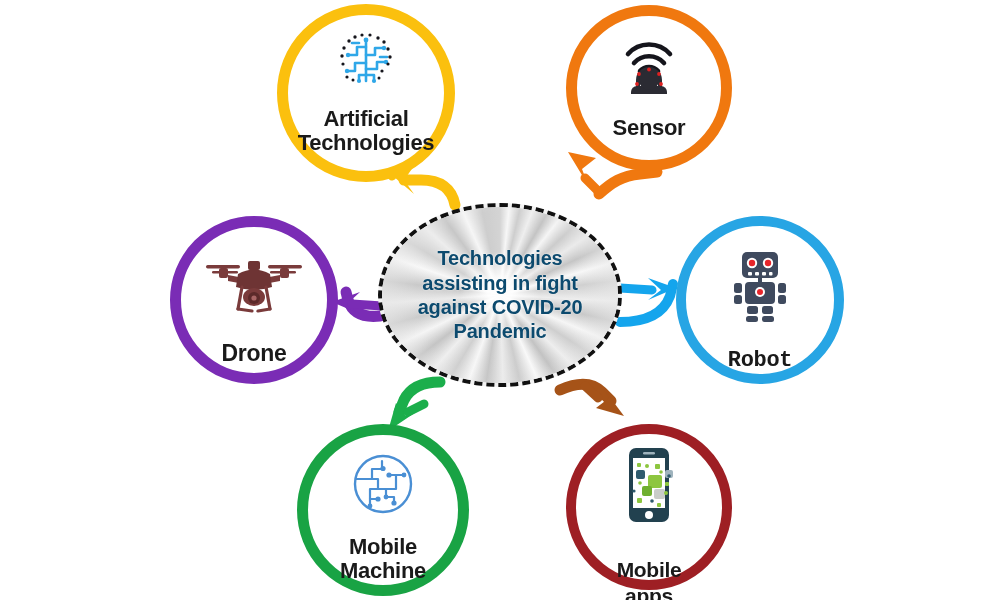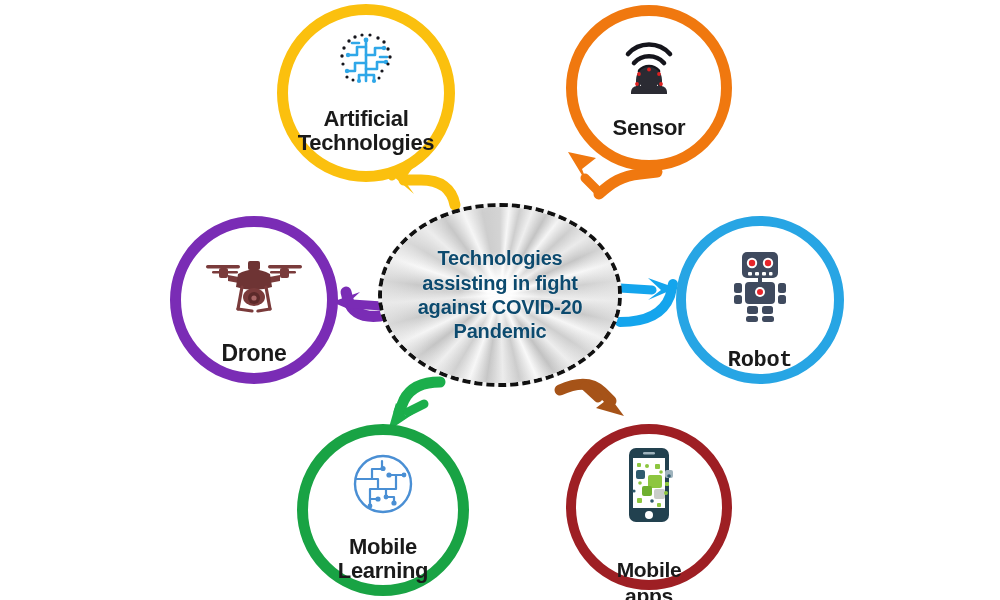--- a/index.html
+++ b/index.html
@@ -337,21 +337,21 @@
           <circle cx="26" cy="46" r="2.6"></circle>
           <circle cx="42" cy="50" r="2.6"></circle>
           <circle cx="18" cy="53" r="2.4"></circle>
           <circle cx="52" cy="22" r="2.4"></circle>
           <circle cx="34" cy="44" r="2.4"></circle>
         </g>
       </svg>
     </span>
     <div class="node-label" style="font-size:22px; margin-top:4px;">
       <div>Mobile</div>
-      <div>Learning</div>
+      <div>Machine</div>
     </div>
   </div>
 
   <div class="node" id="node-drone" style="padding-top:26px;">
     <span class="node-icon">
       <svg width="104" height="66" viewBox="0 0 104 66">
 
         <g fill="#7A3B3B">
           <rect x="4" y="12" width="34" height="3.4" rx="1.7"></rect>
           <rect x="66" y="12" width="34" height="3.4" rx="1.7"></rect>

